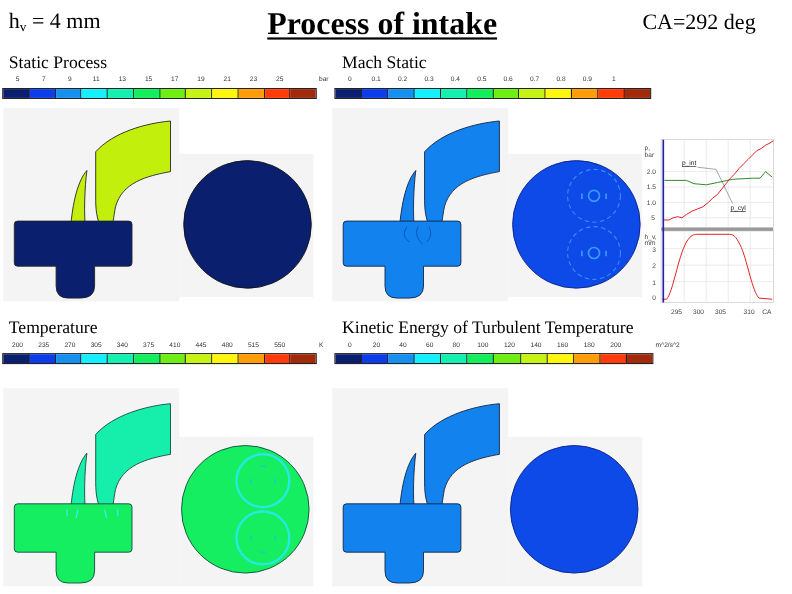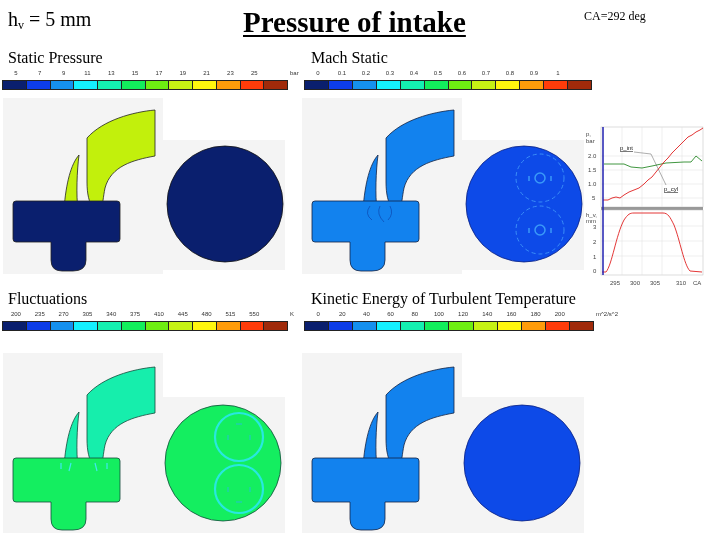--- a/index.html
+++ b/index.html
@@ -1,42 +1,42 @@
 <!DOCTYPE html>
 <html><head>
 <meta charset="utf-8">
 <style>
   html, body { margin:0; padding:0; background:#ffffff; }
   body { width:720px; height:540px; position:relative; overflow:hidden; font-family:"Liberation Serif", "DejaVu Serif", serif; color:#000; }
   .abs { position:absolute; }
   .hv { left:8px; top:8px; font-size:20px; }
   .hv sub { font-size:12px; vertical-align:-3px; }
   .title { left:243px; top:6px; font-size:29px; font-weight:bold; text-decoration:underline; text-decoration-thickness:2px; text-underline-offset:3px; }
-  .ca { left:584px; top:9px; font-size:12px; }
+  .ca { left:584px; top:9px; font-size:20px; }
   .panel-label { font-size:16px; }
   .cbar { height:24px; }
   .cbar .ticks { position:relative; height:10px; font-family:"Liberation Sans", "DejaVu Sans", sans-serif; font-size:6px; color:#333; }
   .cbar .ticks span { position:absolute; top:0; transform:translateX(-50%); white-space:nowrap; }
   .cbar .bar { display:flex; height:10px; border:1px solid #222; box-sizing:border-box; }
   .cbar .bar div { flex:1; border-right:1px solid #222; }
   .cbar .bar div:last-child { border-right:none; }
   .imgbox { background:#f4f4f4; }
   svg { display:block; }
   .graph-text { font-family:"Liberation Sans", "DejaVu Sans", sans-serif; }
 </style>
 </head>
 <body>
 
-<div class="abs hv"><span>h</span><sub>v</sub><span> = 5 mm</span></div>
-<div class="abs title">Pressure of intake</div>
+<div class="abs hv"><span>h</span><sub>v</sub><span> = 4 mm</span></div>
+<div class="abs title">Process of intake</div>
 <div class="abs ca">CA=292 deg</div>
 
-<div class="abs panel-label" style="left:8px;top:49px;">Static Pressure</div>
+<div class="abs panel-label" style="left:8px;top:49px;">Static Process</div>
 <div class="abs panel-label" style="left:311px;top:49px;">Mach Static</div>
-<div class="abs panel-label" style="left:8px;top:290px;">Fluctuations</div>
+<div class="abs panel-label" style="left:8px;top:290px;">Temperature</div>
 <div class="abs panel-label" style="left:311px;top:290px;">Kinetic Energy of Turbulent Temperature</div>
 
 <div class="abs cbar" style="left:2px;top:70px;width:296px;" id="cb0">
     <div class="ticks">
       <span style="left: 13.9167px;">5</span>
       <span style="left: 37.75px;">7</span>
       <span style="left: 61.5833px;">9</span>
       <span style="left: 85.4167px;">11</span>
       <span style="left: 109.25px;">13</span>
       <span style="left: 133.083px;">15</span>

